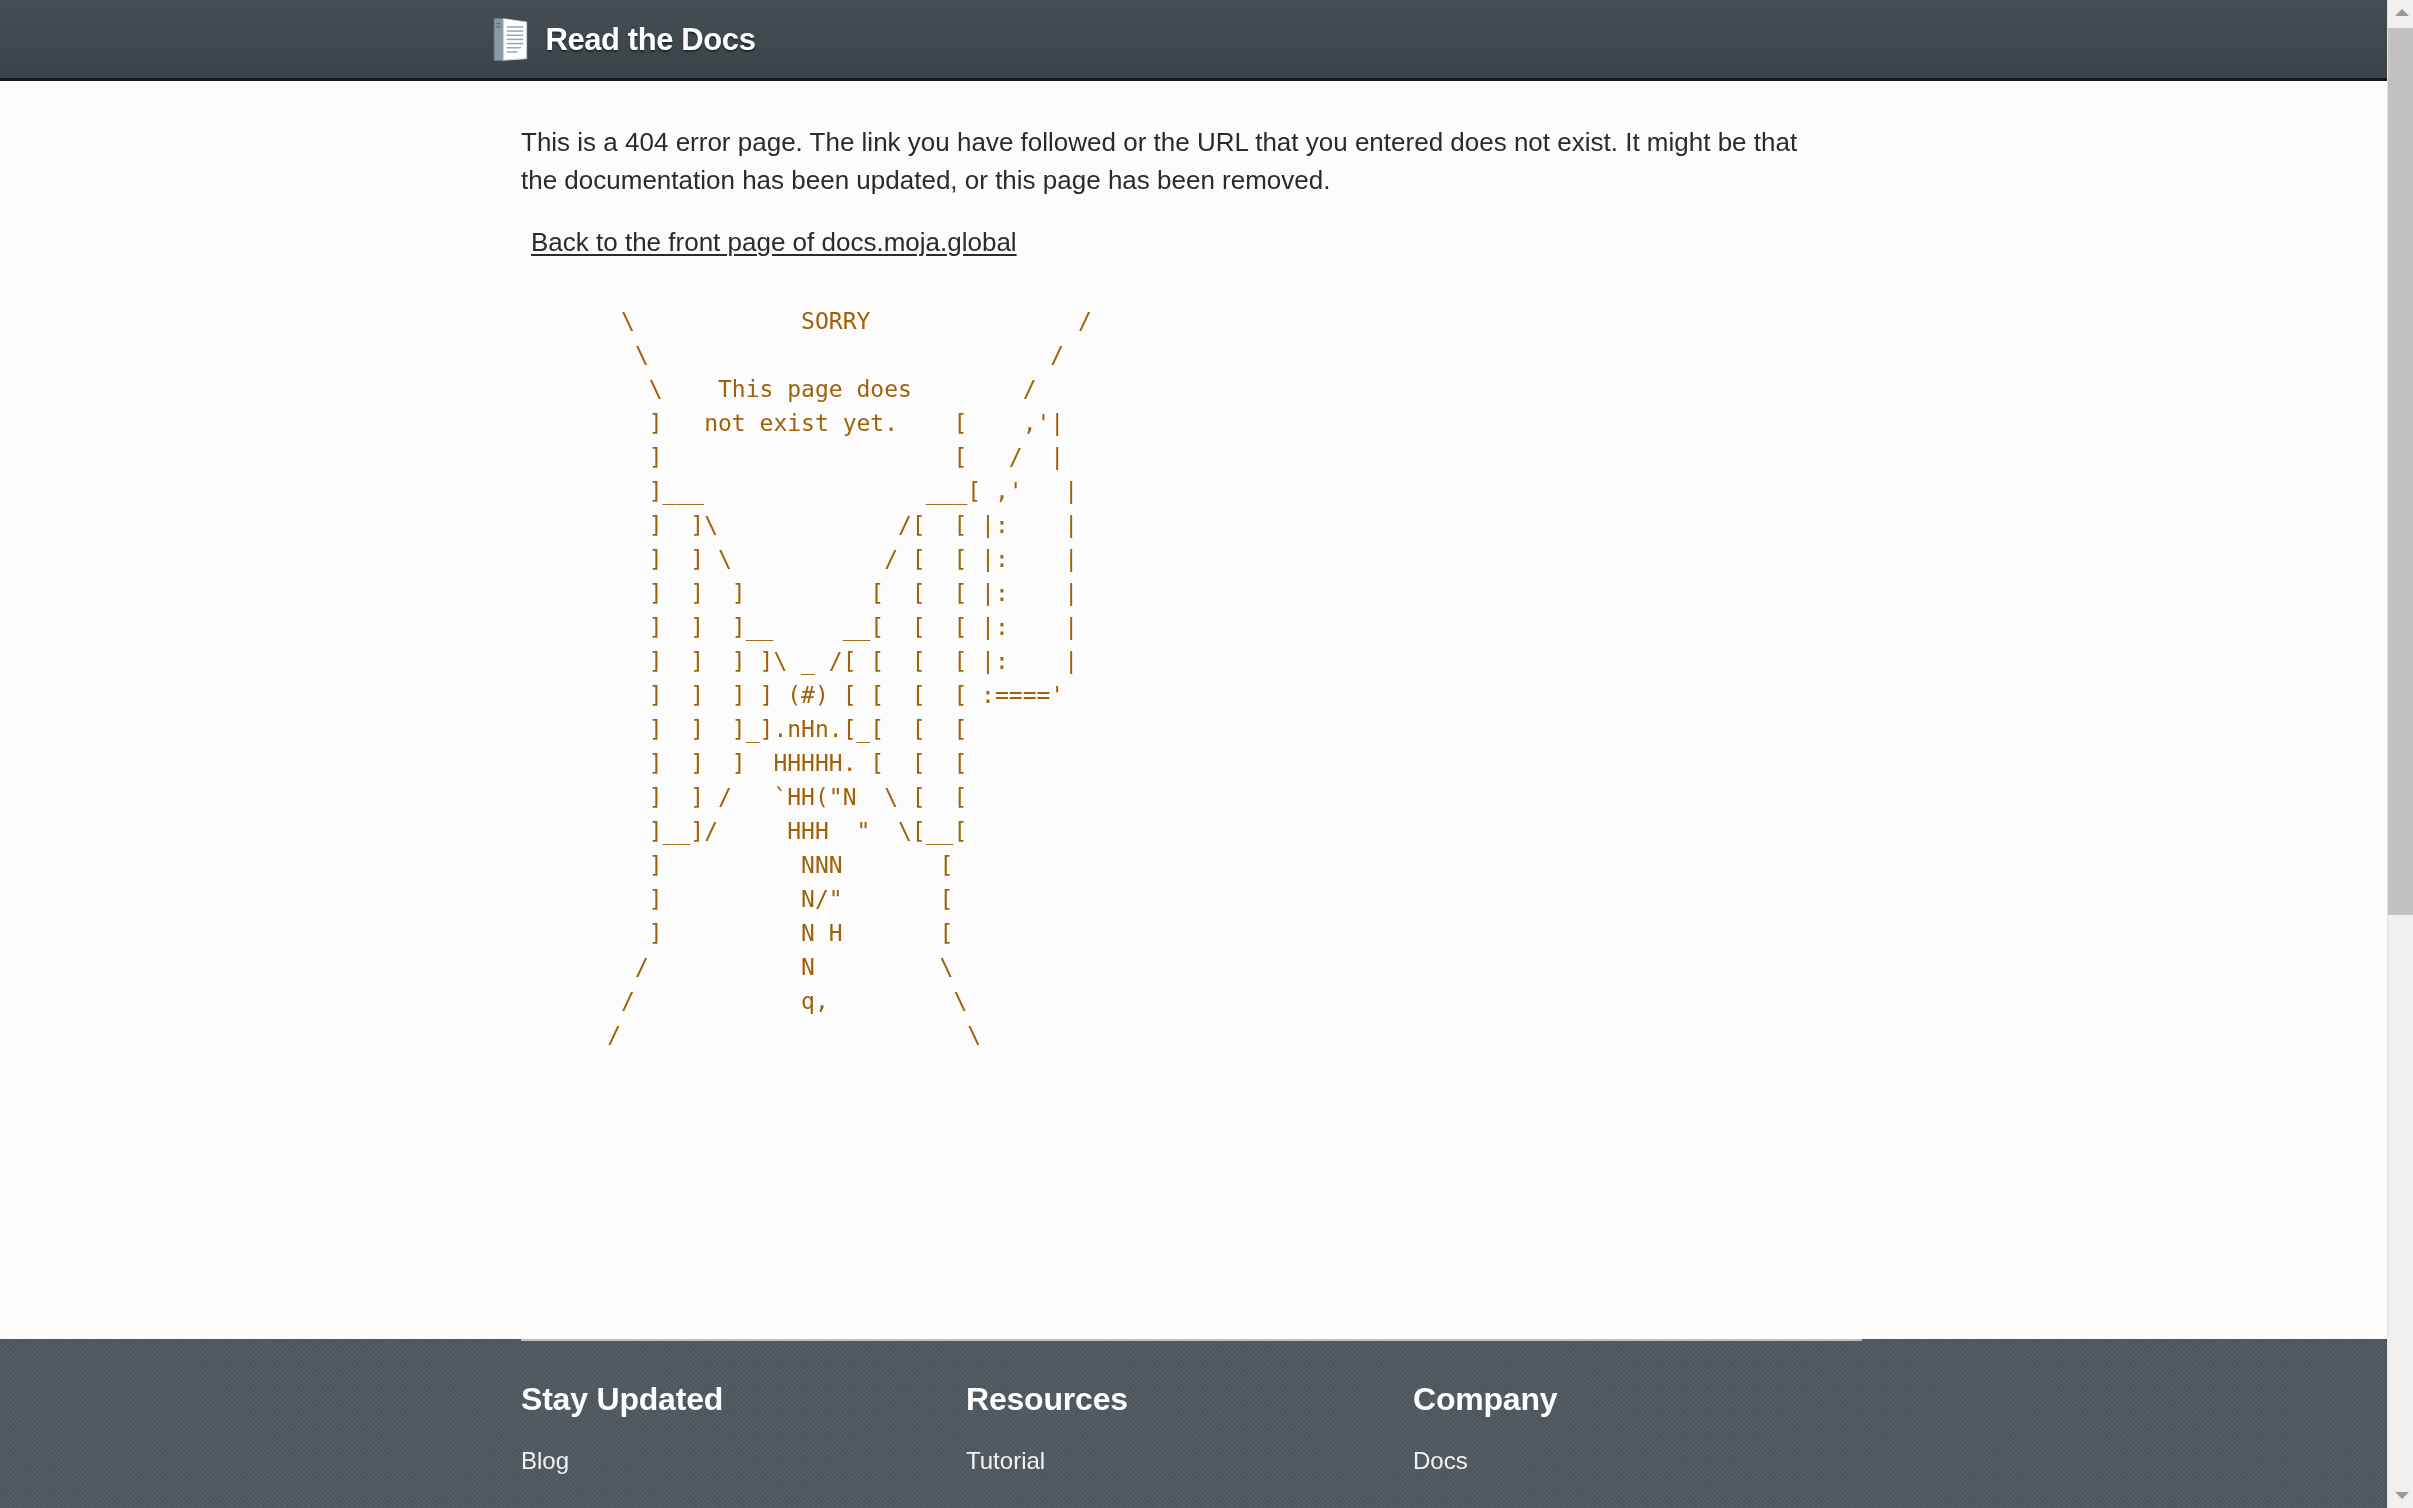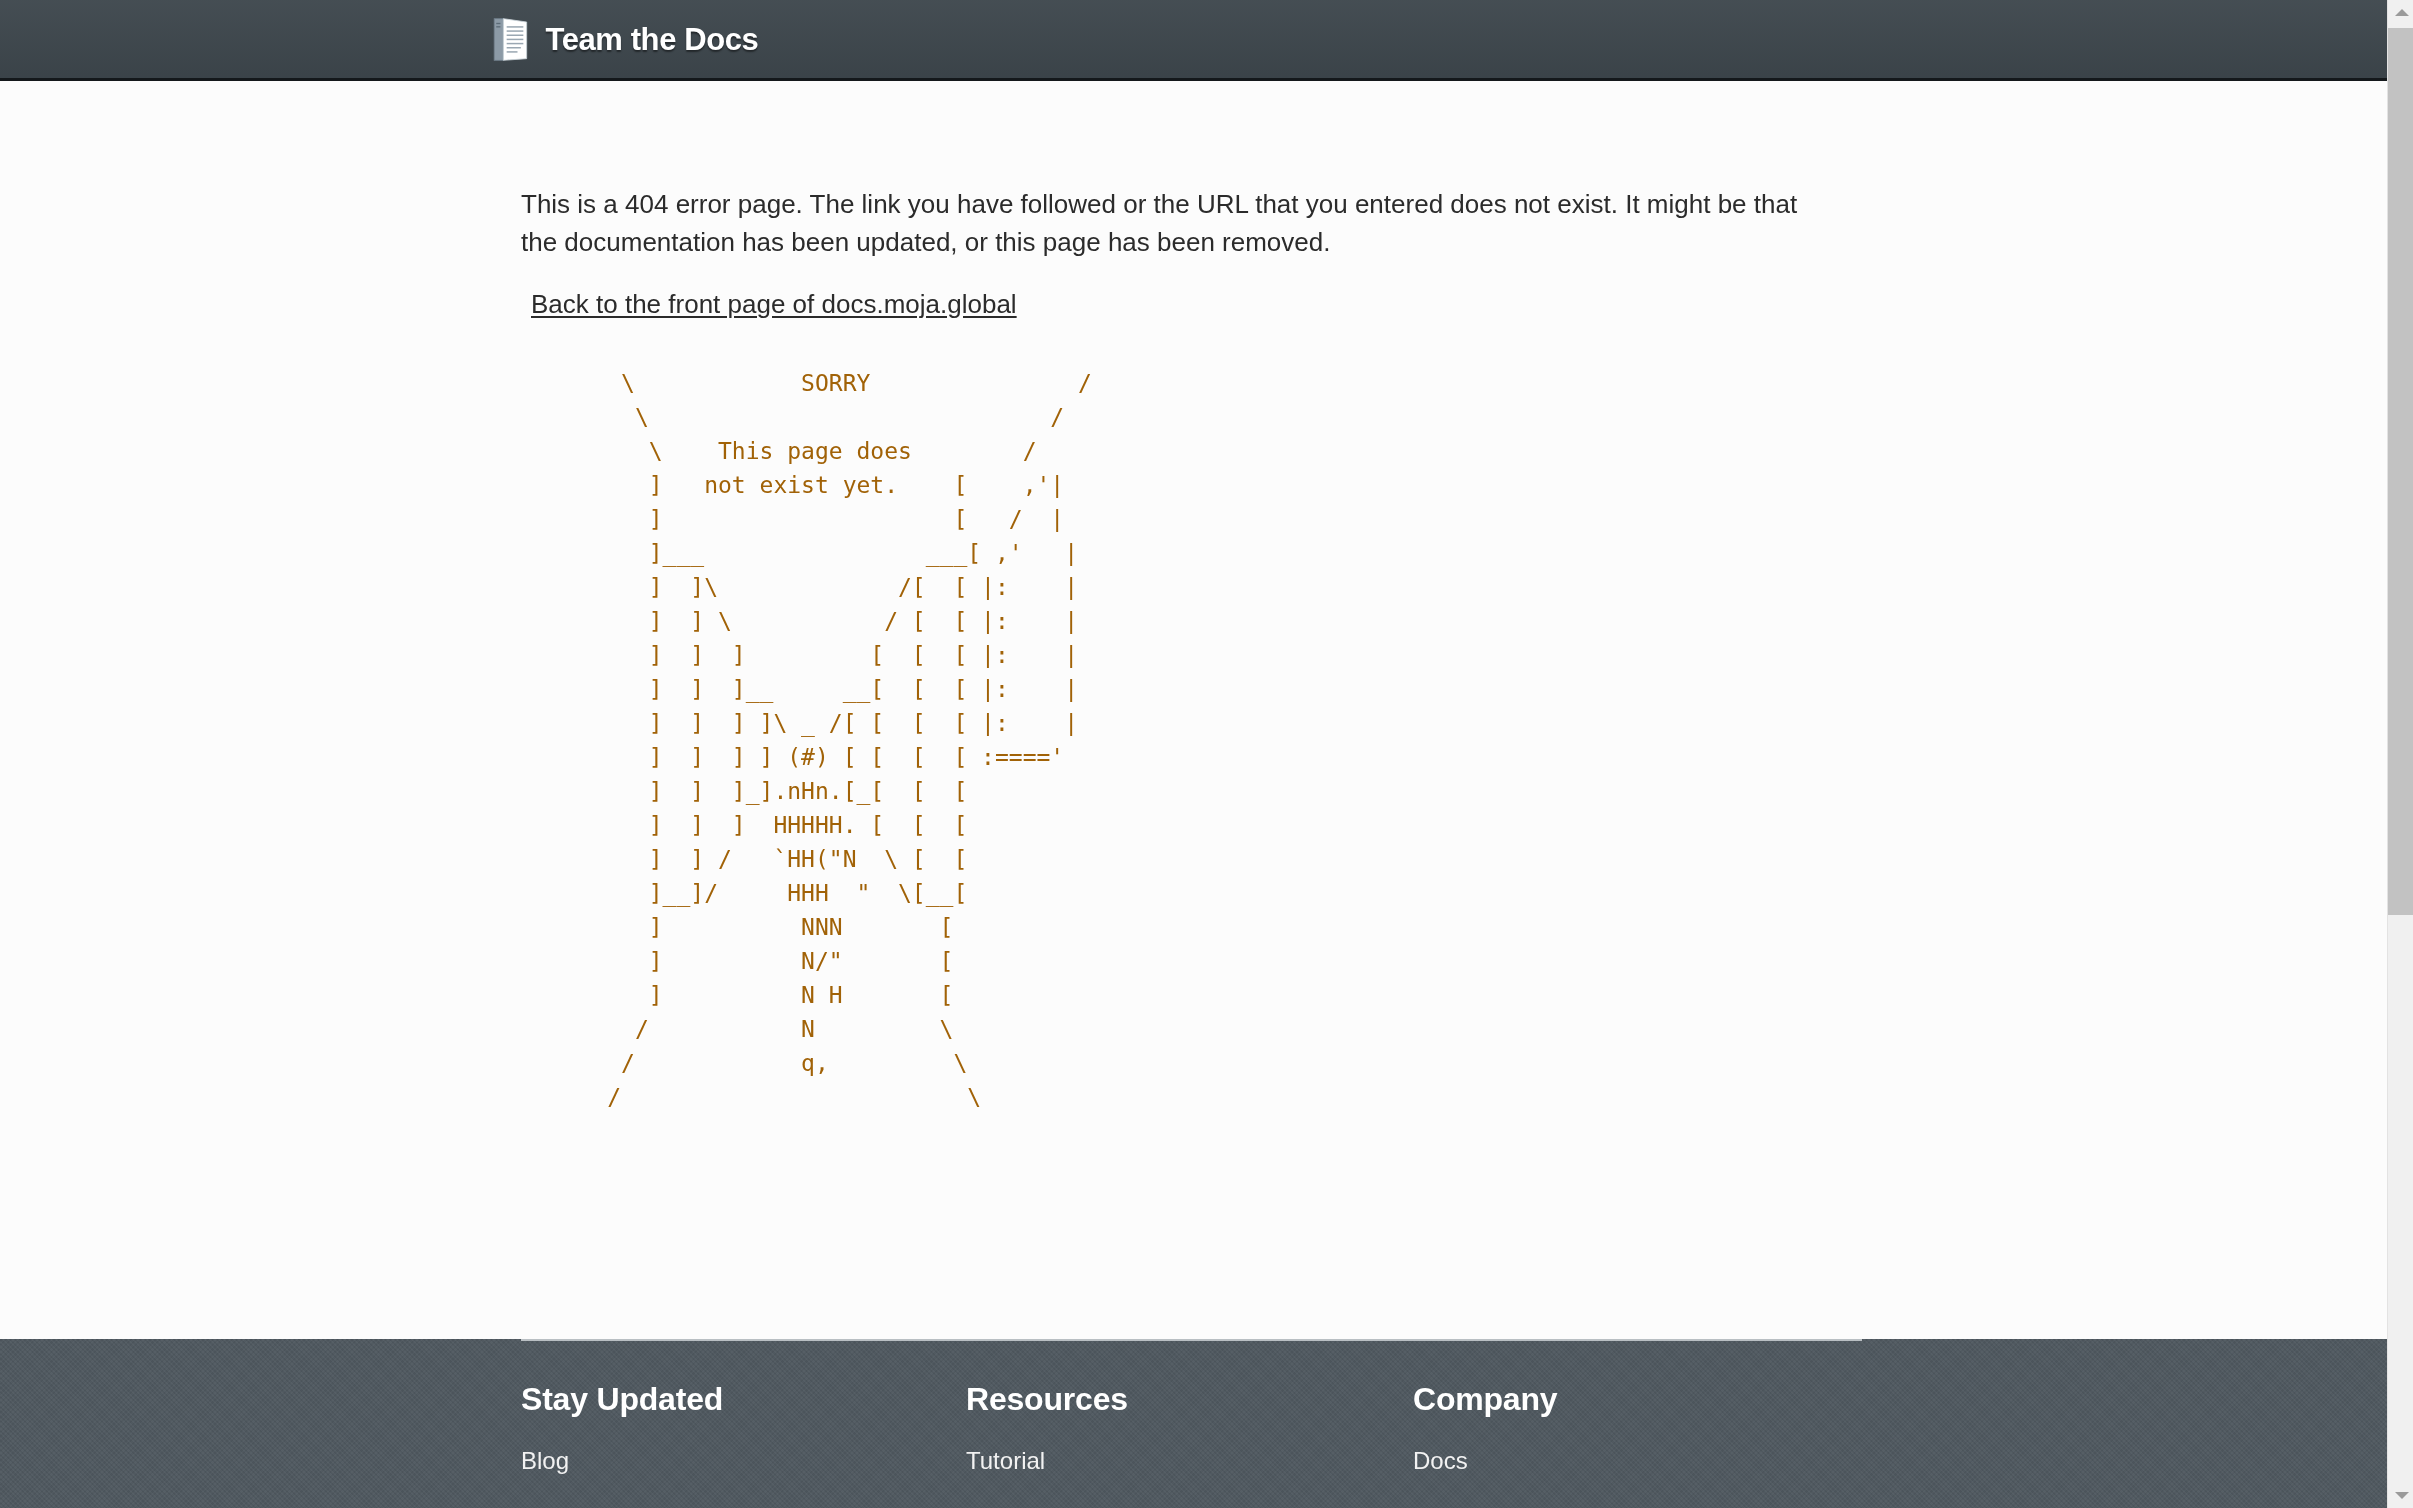--- a/index.html
+++ b/index.html
@@ -80,21 +80,21 @@
     width: 1341px;
     margin-left: 521px;
     padding-top: 0;
   }
 
   .intro-para {
     font-size: 26px;
     line-height: 1.47;
     color: #2b2b2b;
     max-width: 1303px;
-    padding-top: 104px;
+    padding-top: 42px;
   }
 
   .back-link {
     display: inline-block;
     margin-top: 27px;
     font-size: 26px;
     line-height: 1.3;
     color: #2b2b2b;
     text-underline-offset: 3.4px;
     cursor: pointer;
@@ -228,21 +228,21 @@
               <rect x="16" y="11" width="20" height="1.8"></rect>
               <rect x="16" y="16" width="20" height="1.8"></rect>
               <rect x="16" y="21" width="20" height="1.8"></rect>
               <rect x="16" y="26" width="20" height="1.8"></rect>
               <rect x="16" y="31" width="20" height="1.8"></rect>
               <rect x="16" y="36" width="17" height="1.8"></rect>
               <rect x="16" y="41" width="13" height="1.8"></rect>
             </g>
           </svg>
         </span>
-        <span class="rtd-title">Team the Docs</span>
+        <span class="rtd-title">Read the Docs</span>
       </a>
     </div>
 
     <div class="content">
       <div class="content-inner">
 
         <p class="intro-para">This is a 404 error page. The link you have followed or the URL that you entered does not exist. It might be that the documentation has been updated, or this page has been removed.</p>
 
         <a class="back-link" href="#">Back to the front page of docs.moja.global</a>
 

